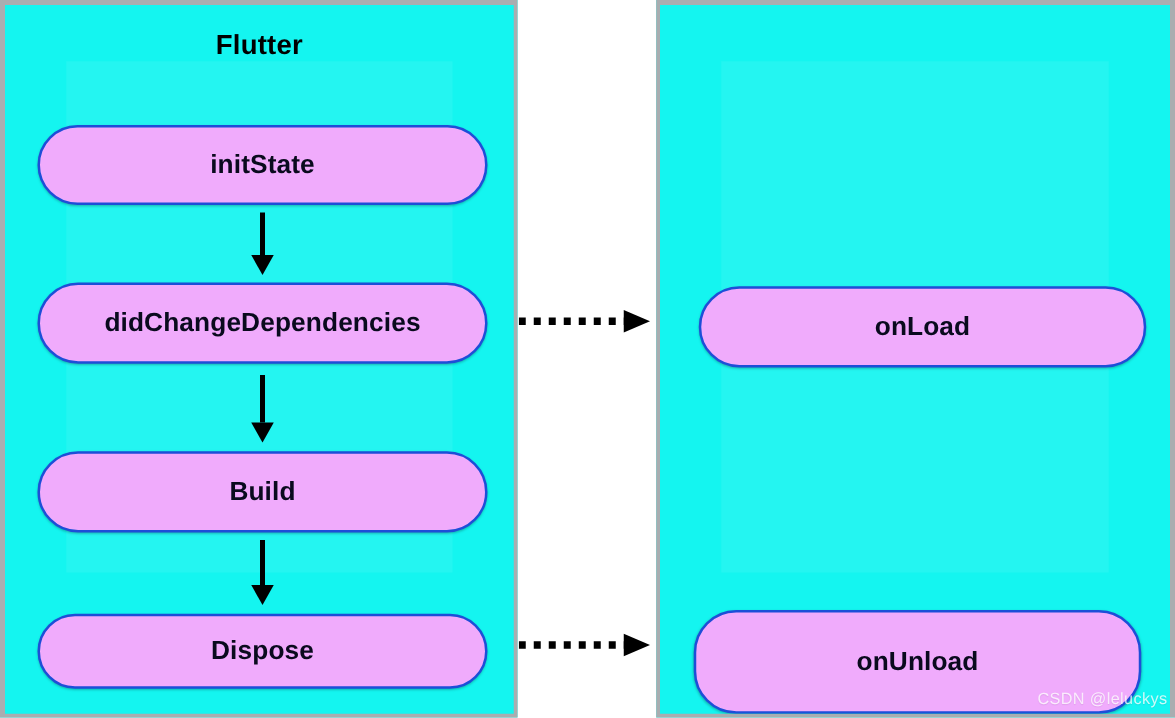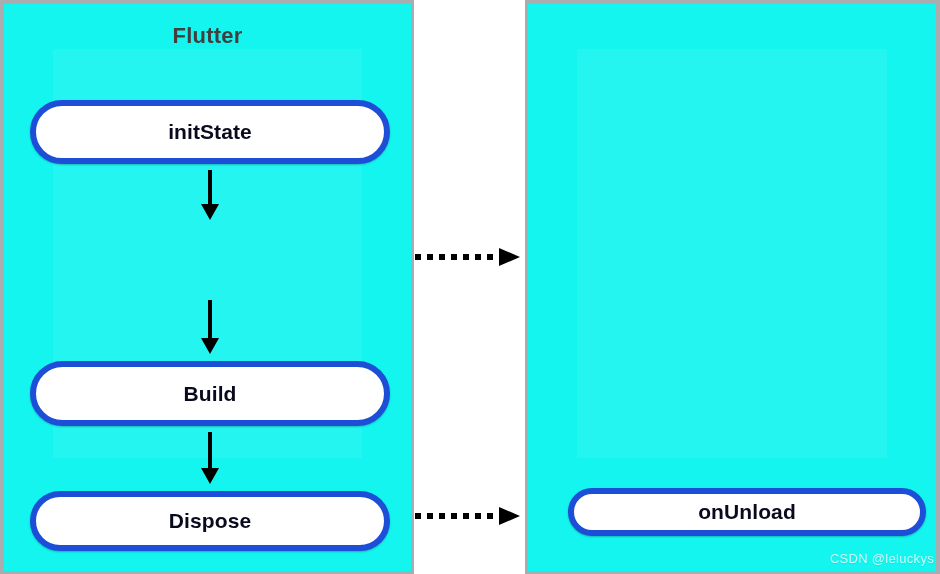--- a/index.html
+++ b/index.html
@@ -56,31 +56,31 @@
   }
 
   .panel-title {
     position: absolute;
     top: 19px;
     left: 0;
     right: 0;
     text-align: center;
     font-size: 22px;
     font-weight: bold;
-    color: #404040;
+    color: #000000;
     letter-spacing: 0.2px;
     z-index: 3;
   }
 
   
   .pill {
     position: absolute;
     box-sizing: border-box;
-    background: #ffffff;
-    border: 6px solid #1d4ed8;
+    background: #f0abfc;
+    border: 2px solid #1d4ed8;
     border-radius: 34px;
     display: flex;
     align-items: center;
     justify-content: center;
     color: #0a0a1e;
     font-size: 21px;
     font-weight: bold;
     letter-spacing: 0.1px;
     z-index: 4;
     box-shadow: 0 1px 2px rgba(0,0,0,0.25);
@@ -91,21 +91,21 @@
   }
 
   
   #pill-initstate   { left: 26px; top: 96px;  width: 360px; height: 64px; }
   #pill-didchange   { left: 26px; top: 222px; width: 360px; height: 65px; }
   #pill-build       { left: 26px; top: 357px; width: 360px; height: 65px; }
   #pill-dispose     { left: 26px; top: 487px; width: 360px; height: 60px; }
 
   
   #pill-onload      { left: 31px; top: 225px; width: 358px; height: 65px; }
-  #pill-onunload    { left: 40px; top: 484px; width: 358px; height: 48px; }
+  #pill-onunload    { left: 27px; top: 484px; width: 358px; height: 83px; }
 
   
   .v-arrow {
     position: absolute;
     left: 200px;
     width: 12px;
     z-index: 3;
   }
   .v-arrow .shaft {
     position: absolute;
@@ -192,20 +192,23 @@
 
     <div id="pill-initstate" class="pill">
       <span class="pill-label">initState</span>
     </div>
 
     <div id="varrow-1" class="v-arrow">
       <div class="shaft"></div>
       <div class="head"></div>
     </div>
 
+    <div id="pill-didchange" class="pill">
+      <span class="pill-label">didChangeDependencies</span>
+    </div>
 
     <div id="varrow-2" class="v-arrow">
       <div class="shaft"></div>
       <div class="head"></div>
     </div>
 
     <div id="pill-build" class="pill">
       <span class="pill-label">Build</span>
     </div>
 
@@ -226,20 +229,23 @@
   </div>
 
   <div id="harrow-bottom" class="h-arrow">
     <div class="dots"></div>
     <div class="head"></div>
   </div>
 
   <div id="panel-js" class="panel">
 
 
+    <div id="pill-onload" class="pill">
+      <span class="pill-label">onLoad</span>
+    </div>
 
     <div id="pill-onunload" class="pill">
       <span class="pill-label">onUnload</span>
     </div>
 
   </div>
 
   <div id="watermark">CSDN @leluckys</div>
 
 </div>

